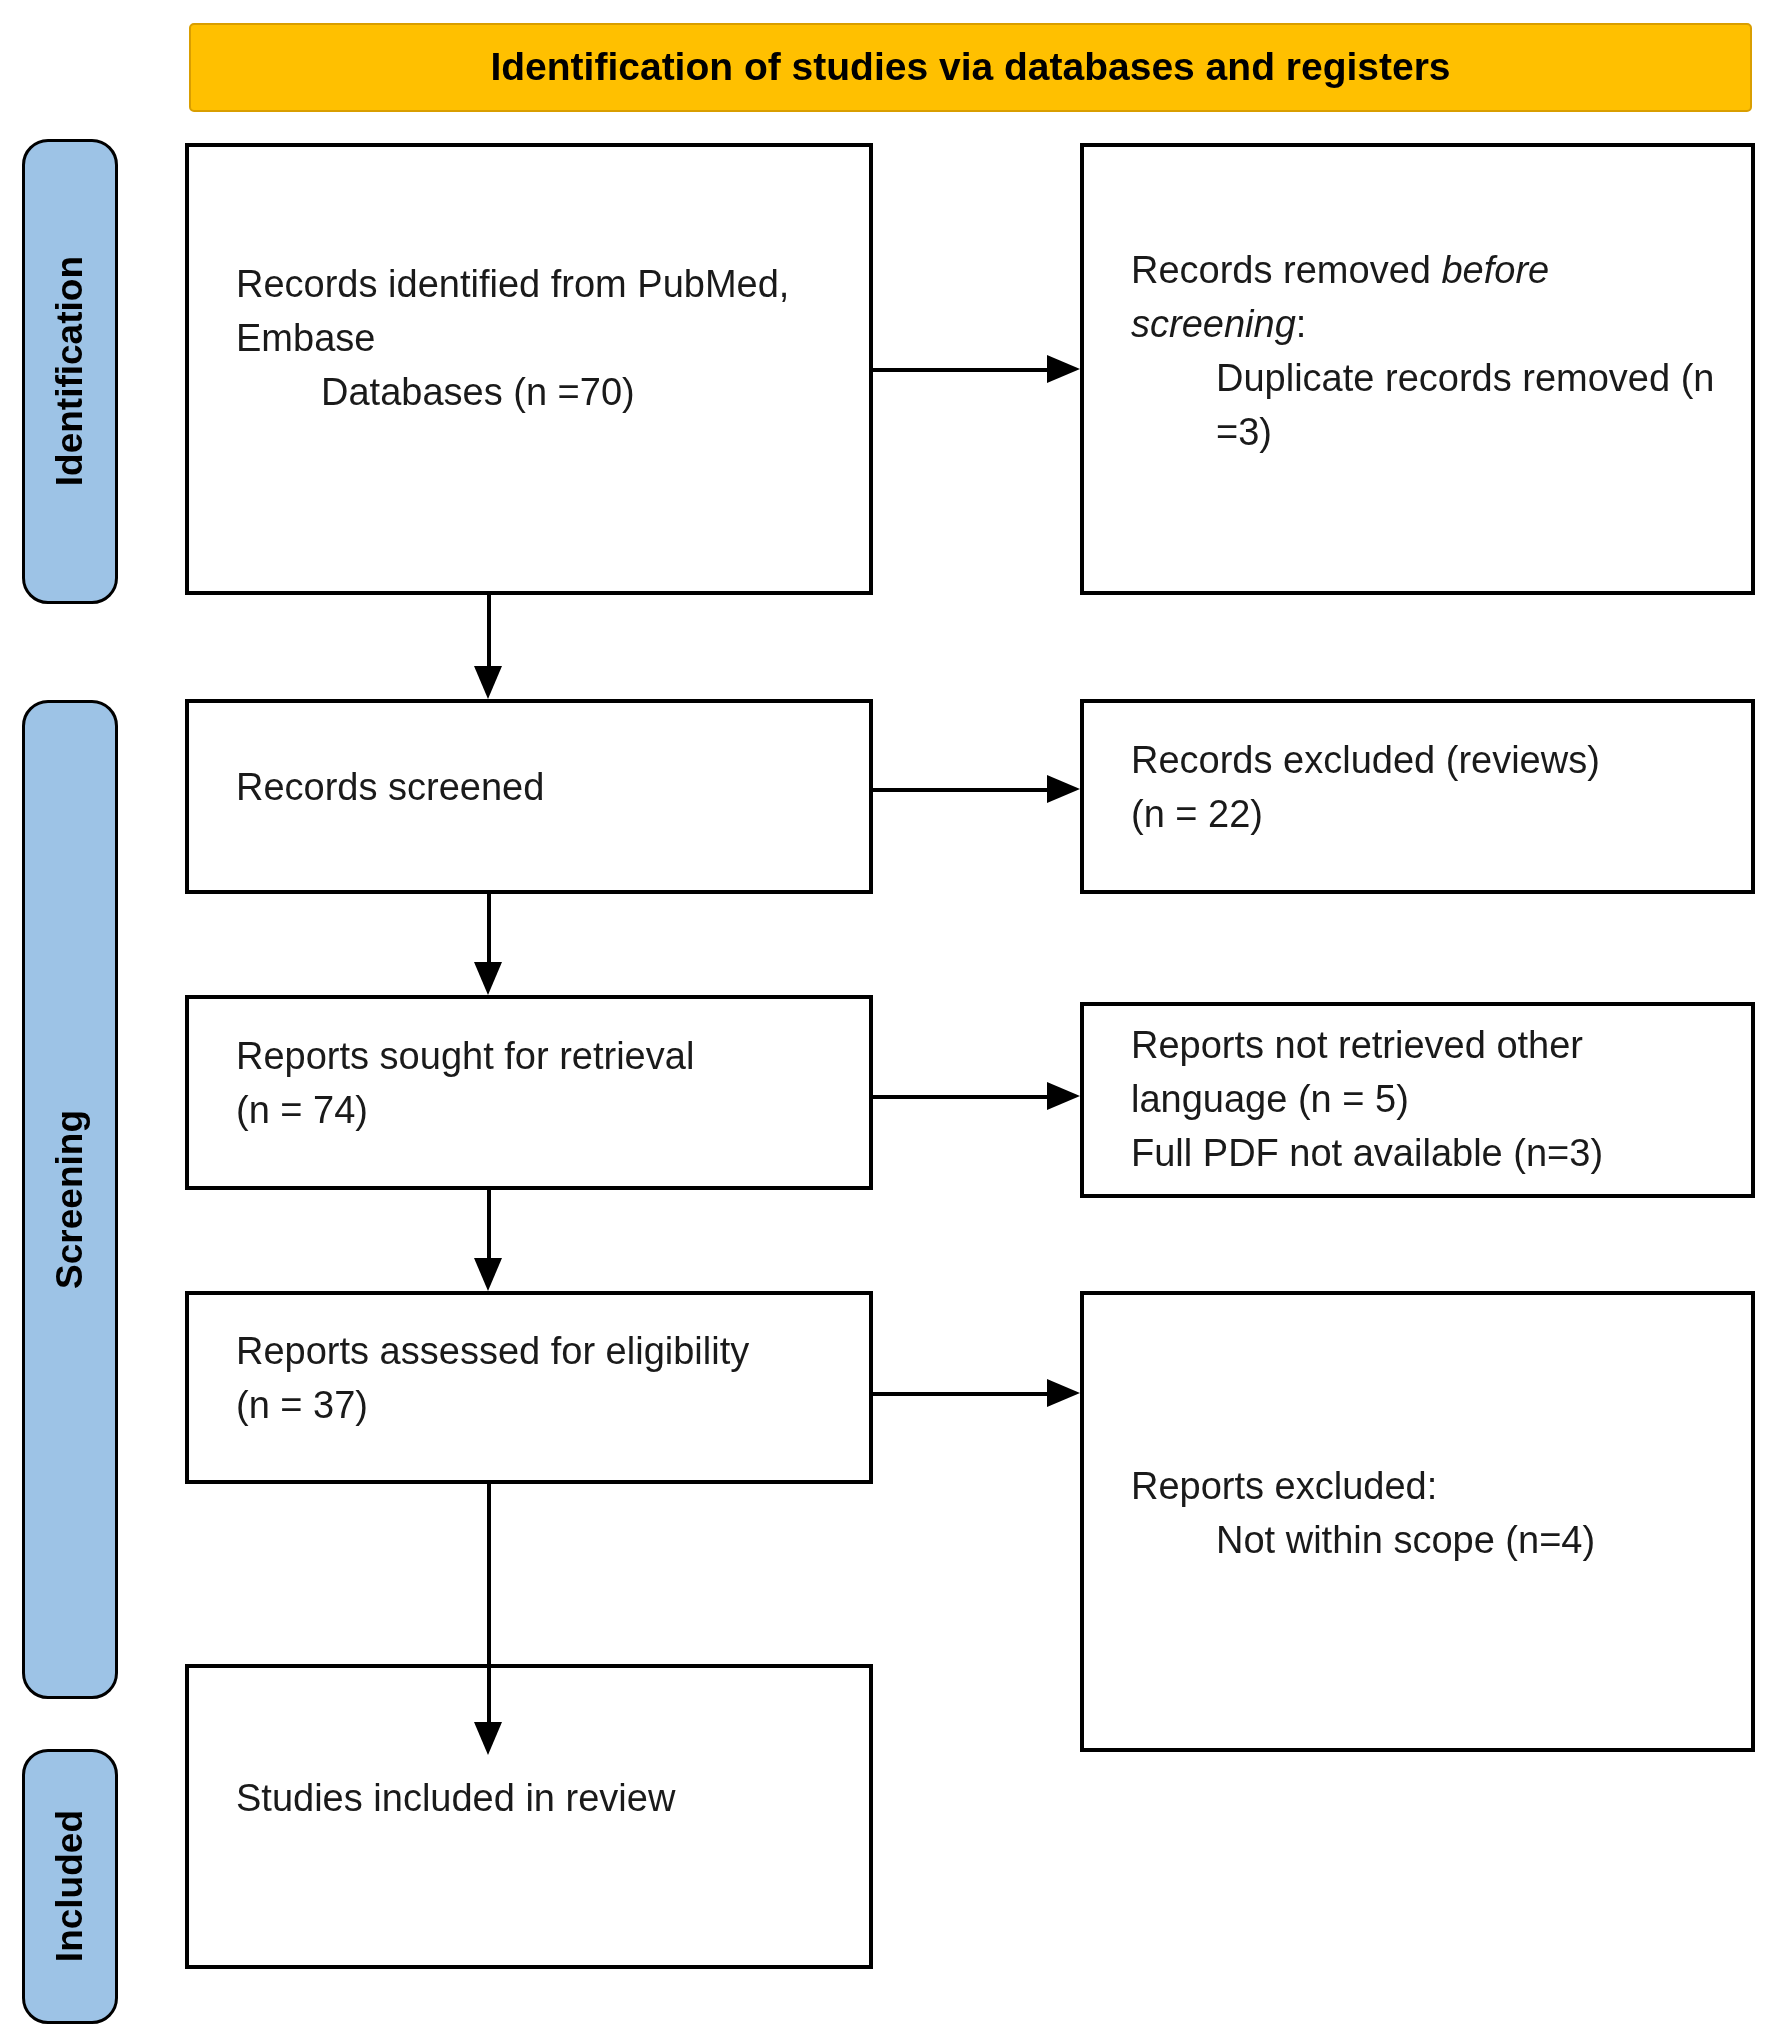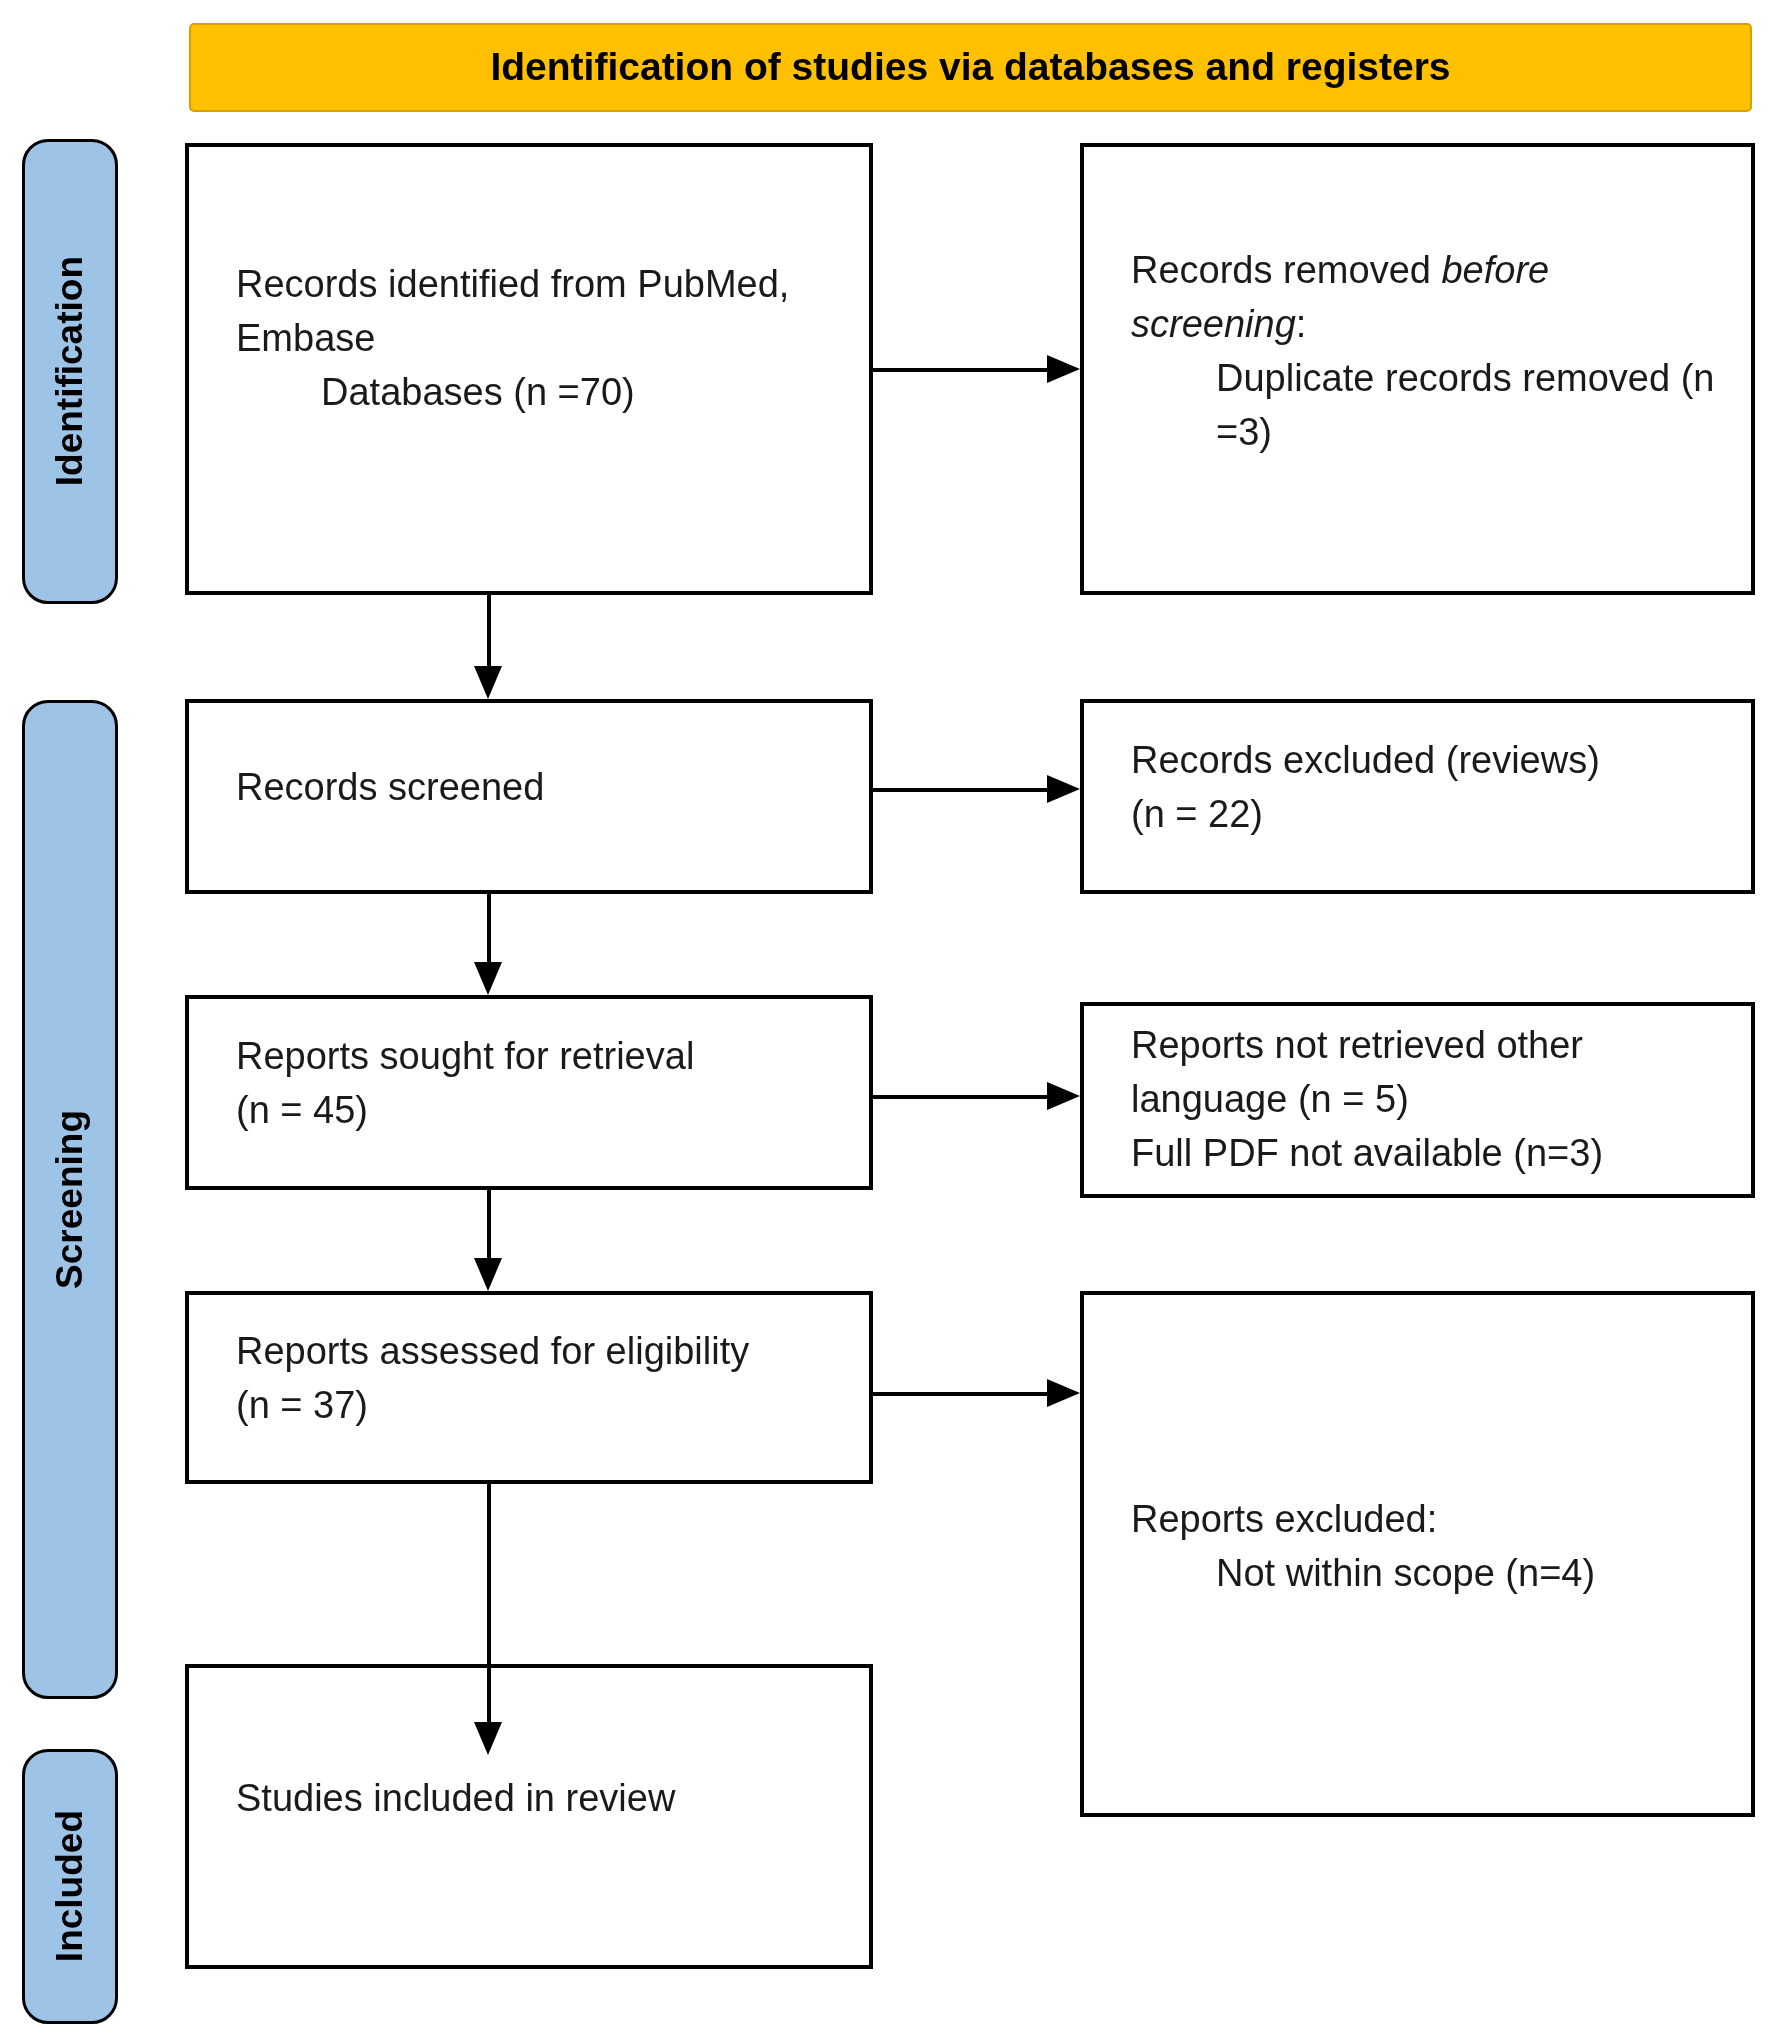--- a/index.html
+++ b/index.html
@@ -35,21 +35,21 @@
   }
   .col-left{left:185px;width:688px}
   .col-right{left:1080px;width:675px}
   #box-identified{top:143px;height:452px;padding-bottom:78px}
   #box-removed{top:143px;height:452px;padding-bottom:52px}
   #box-screened{top:699px;height:195px}
   #box-excluded-reviews{top:699px;height:195px}
   #box-sought{top:995px;height:195px}
   #box-not-retrieved{top:1002px;height:196px;padding-bottom:17.4px}
   #box-assessed{top:1291px;height:193px}
-  #box-reports-excluded{top:1291px;height:526px;padding-bottom:32px}
+  #box-reports-excluded{top:1291px;height:461px;padding-bottom:32px}
   #box-included{top:1664px;height:305px;padding-bottom:52px}
   .indent{padding-left:85px}
   .em{font-style:italic}
   
   .vline{position:absolute;width:4.3px;background:#000}
   .vhead{position:absolute;width:0;height:0;
     border-left:14.8px solid transparent;border-right:14.8px solid transparent;
     border-top:33px solid #000}
   .hline{position:absolute;height:4.3px;background:#000}
   .hhead{position:absolute;width:0;height:0;
@@ -96,21 +96,21 @@
     <div>Embase</div>
     <div class="indent">Databases (n =70)</div>
   </div>
 
   <div class="box col-left" id="box-screened">
     <div>Records screened</div>
   </div>
 
   <div class="box col-left" id="box-sought">
     <div>Reports sought for retrieval</div>
-    <div>(n = 45)</div>
+    <div>(n = 74)</div>
   </div>
 
   <div class="box col-left" id="box-assessed">
     <div>Reports assessed for eligibility</div>
     <div>(n = 37)</div>
   </div>
 
   <div class="box col-left" id="box-included">
     <div>Studies included in review</div>
   </div>

